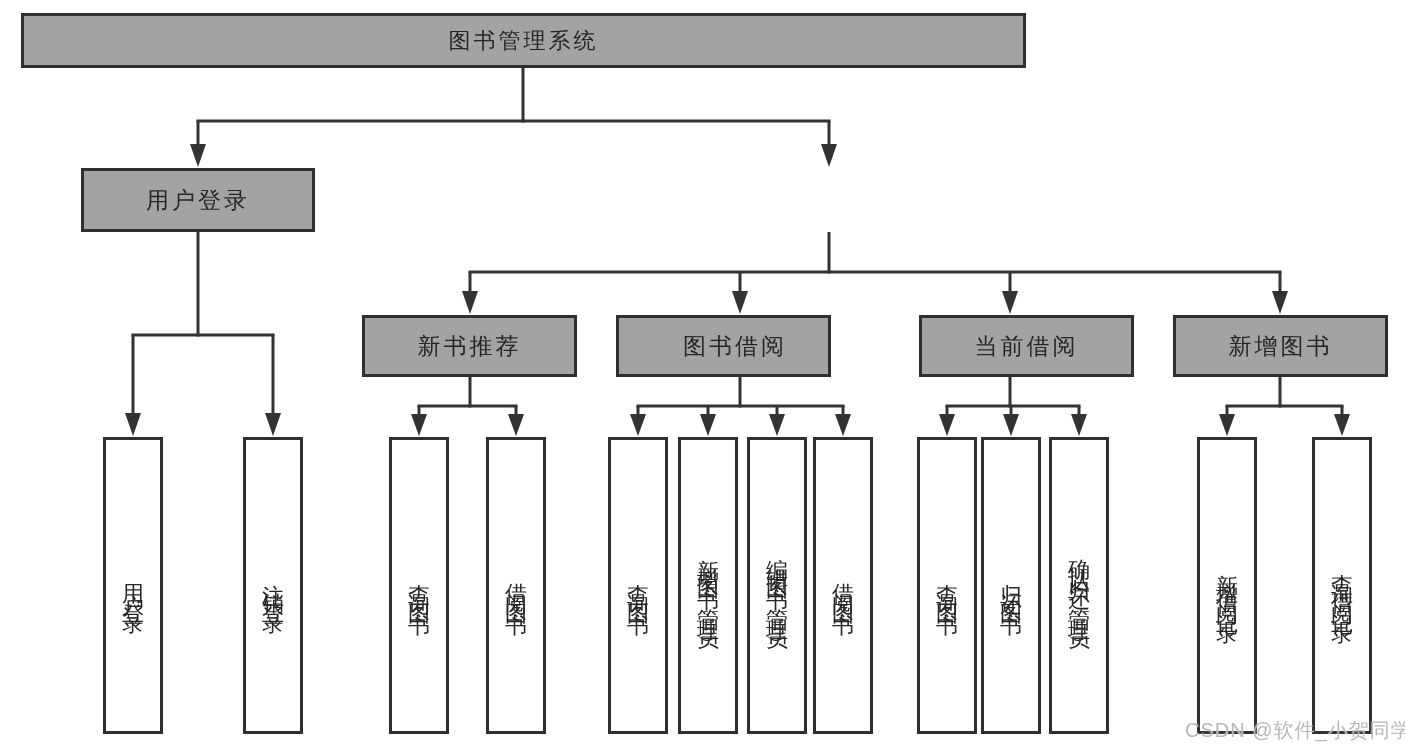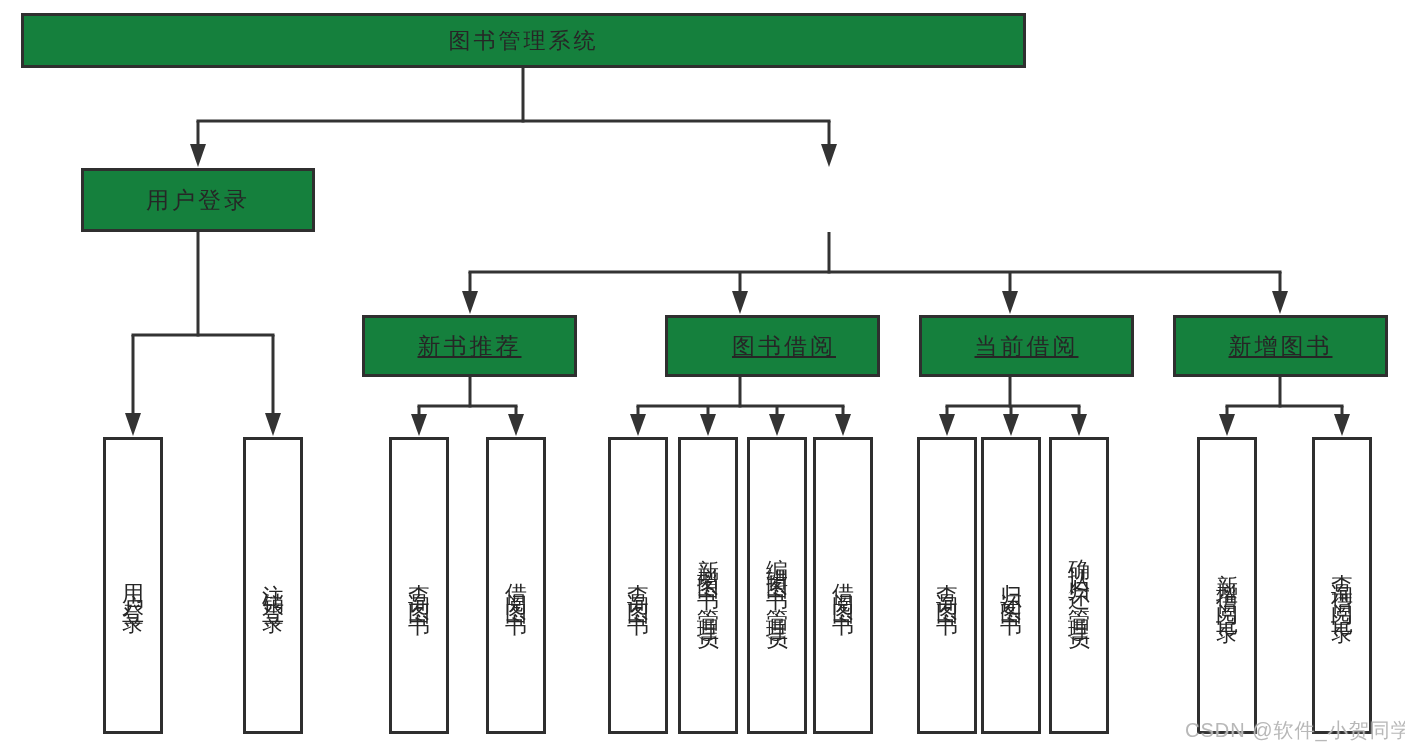--- a/index.html
+++ b/index.html
@@ -8,32 +8,32 @@
     width:1405px;height:747px;
     background:#ffffff;
     font-family:"Liberation Sans","DejaVu Sans",sans-serif;
     overflow:hidden;
   }
   #connectors{position:absolute;left:0;top:0;z-index:1;}
   .hbox{
     position:absolute;z-index:2;
     box-sizing:border-box;
     border:3px solid #2f2f2f;
-    background:#15803d;
+    background:#a3a3a3;
     display:flex;align-items:center;justify-content:center;
     font-size:23px;letter-spacing:3px;color:#262626;
     white-space:nowrap;
   }
   .root{left:21px;top:13px;width:1005px;height:55px;font-size:22px;}
   .l2{top:168px;width:234px;height:64px;}
   .l2.p0{left:81px;}
   .l2.p1{left:712px;}
-  .l3{top:315px;width:215px;height:62px;text-decoration:underline;}
+  .l3{top:315px;width:215px;height:62px;}
   .l3.p0{left:362px;}
-  .l3.p1{left:665px;padding-left:23px;}
+  .l3.p1{left:616px;padding-left:23px;}
   .l3.p2{left:919px;}
   .l3.p3{left:1173px;}
   .leaf{
     position:absolute;z-index:2;
     top:437px;width:60px;height:297px;
     box-sizing:border-box;
     border:3px solid #2f2f2f;
     background:#ffffff;
     writing-mode:vertical-rl;text-orientation:mixed;
     display:flex;align-items:center;justify-content:center;

